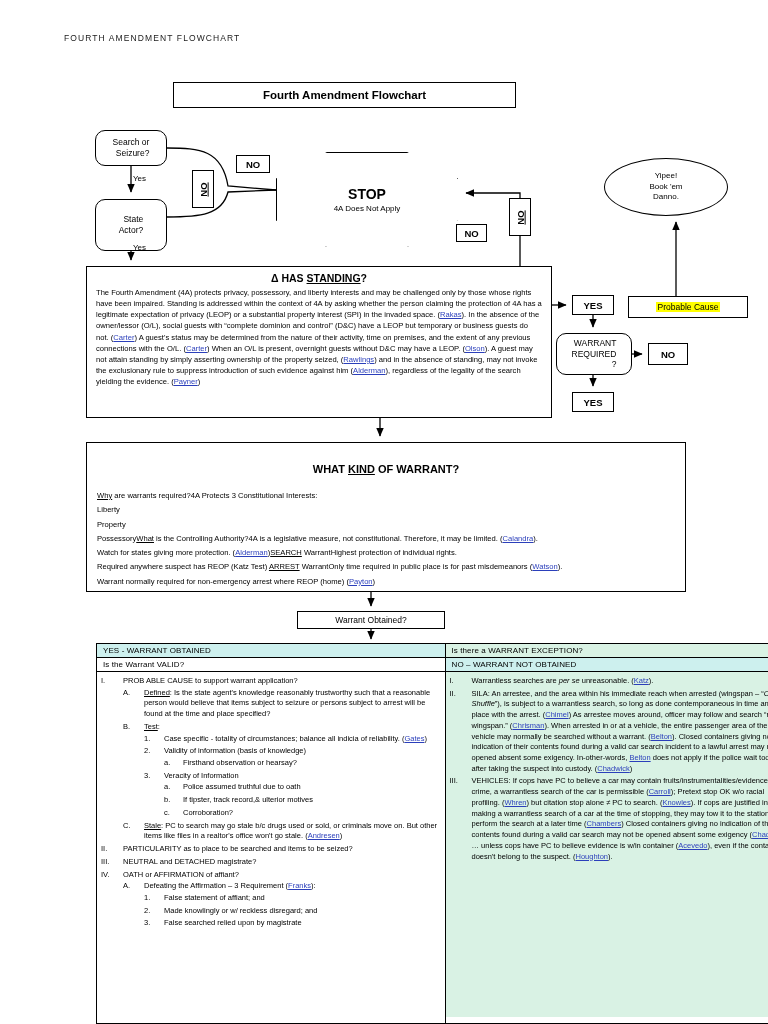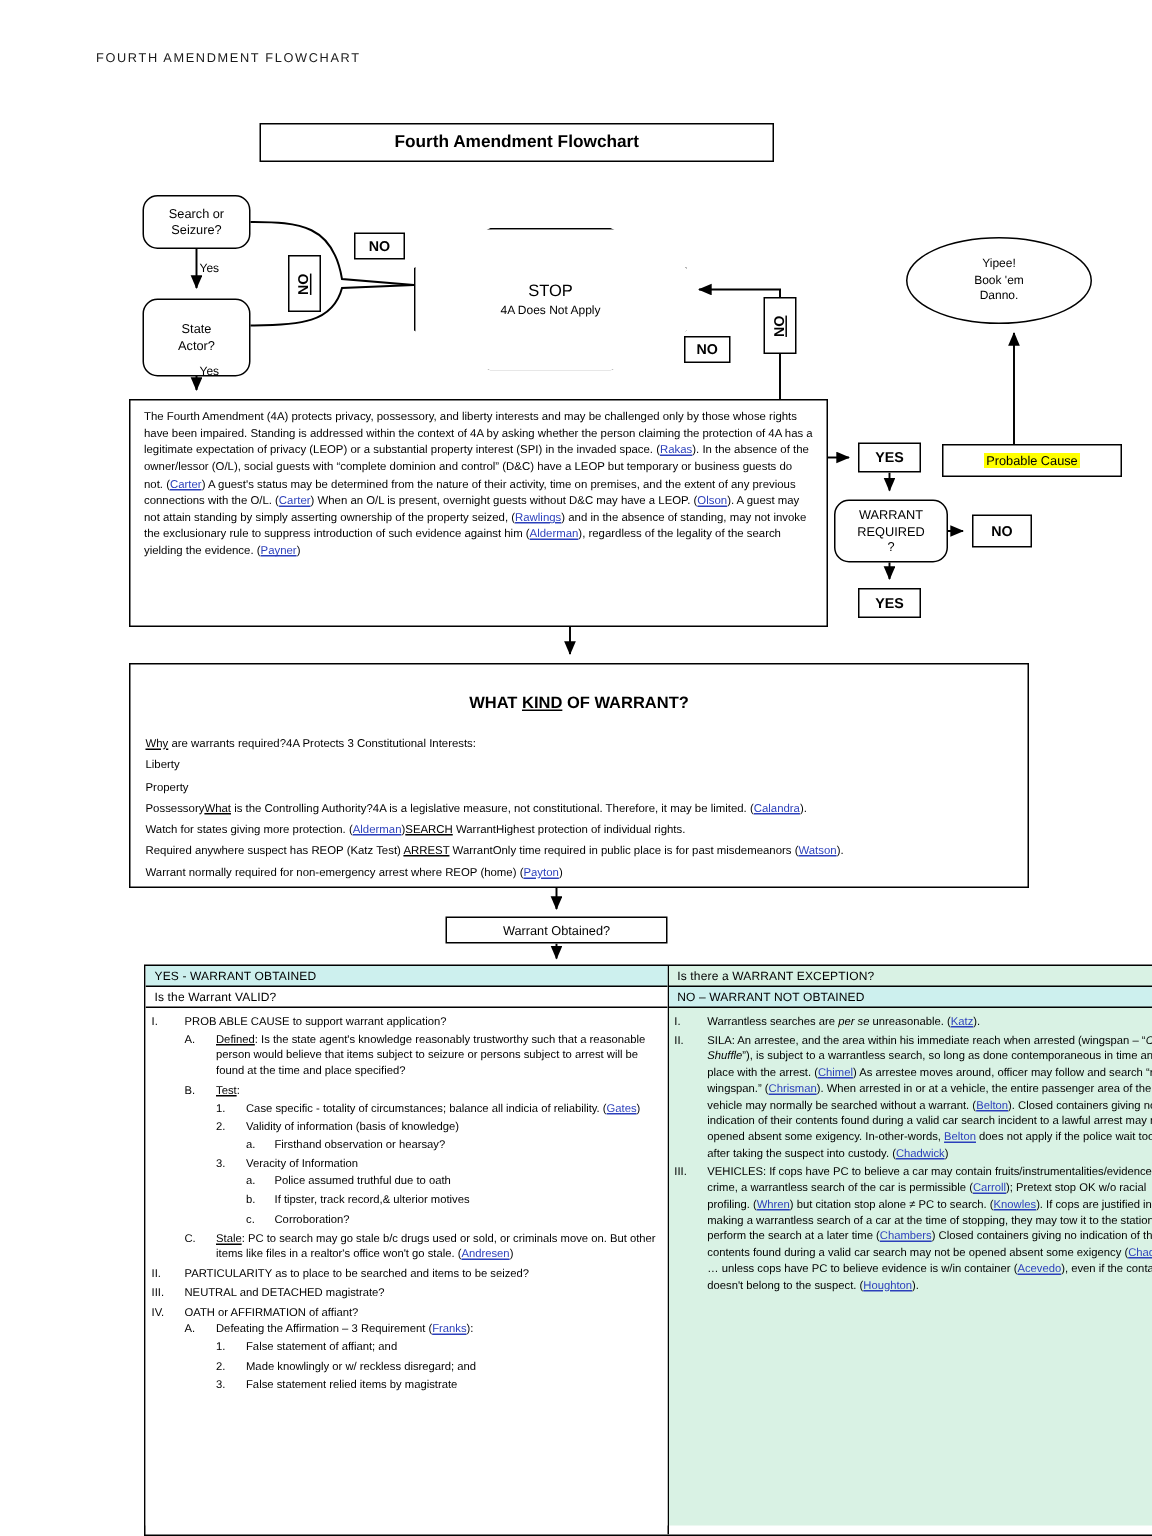--- a/index.html
+++ b/index.html
@@ -32,21 +32,21 @@
     border: 1.5px solid #000;
     display: flex; align-items: center; justify-content: center;
     font-size: 11.5px; font-weight: bold;
   }
 
   
   .rbox {
     border: 1.3px solid #000;
     border-radius: 10px;
     display: flex; align-items: center; justify-content: center;
-    text-align: center;
+    text-align: right;
     font-size: 8.5px;
     line-height: 1.25;
     background: #fff;
   }
   #search-seizure-box { left: 95px; top: 130px; width: 72px; height: 36px; }
   #state-actor-box    { left: 95px; top: 199px; width: 72px; height: 52px; }
   #warrant-required-box { left: 556px; top: 333px; width: 76px; height: 42px; }
 
   
   .sbox {
@@ -85,21 +85,21 @@
     display: flex; flex-direction: column;
     align-items: center; justify-content: center;
     text-align: center;
   }
   #stop-octagon .oct-inner {
     width: 182px; height: 95px;
     position: absolute; left: 0; top: 0;
     background: #fff;
     clip-path: polygon(28% 0%, 72% 0%, 100% 28%, 100% 72%, 72% 100%, 28% 100%, 0% 72%, 0% 28%);
   }
-  #stop-title { font-size: 11px; font-weight: normal; position: relative; z-index: 2; }
+  #stop-title { font-size: 14px; font-weight: bold; position: relative; z-index: 2; }
   #stop-sub   { font-size: 8px; position: relative; z-index: 2; margin-top: 2px; }
 
   
   #yipee-ellipse {
     left: 604px; top: 158px; width: 124px; height: 58px;
     border: 1.3px solid #000;
     border-radius: 50%;
     background: #fff;
     display: flex; align-items: center; justify-content: center;
     text-align: center;
@@ -282,20 +282,23 @@
 
 <div class="abs sbox" id="yes-box-2">YES</div>
 
 <div class="abs sbox" id="no-box-pc">NO</div>
 
 <div class="abs" id="probable-cause-box">
   <span>Probable Cause</span>
 </div>
 
 <div class="abs panel" id="standing-panel">
+  <div id="standing-title">
+    <span>Δ HAS </span><u>STANDING</u><span>?</span>
+  </div>
   <div id="standing-body">The Fourth Amendment (4A) protects privacy, possessory, and liberty interests and may be challenged only by those whose rights have been impaired.  Standing is addressed within the context of 4A by asking whether the person claiming the protection of 4A has a legitimate expectation of privacy (LEOP) or a substantial property interest (SPI) in the invaded space. (<a class="cite">Rakas</a>).  In the absence of the owner/lessor (O/L), social guests with “complete dominion and control” (D&amp;C) have a LEOP but temporary or business guests do not.  (<a class="cite">Carter</a>)  A guest's status may be determined from the nature of their activity, time on premises, and the extent of any previous connections with the O/L.  (<a class="cite">Carter</a>)  When an O/L is present, overnight guests without D&amp;C may have a LEOP.  (<a class="cite">Olson</a>).  A guest may not attain standing by simply asserting ownership of the property seized, (<a class="cite">Rawlings</a>)  and in the absence of standing, may not invoke the exclusionary rule to suppress introduction of such evidence against him (<a class="cite">Alderman</a>),  regardless of the legality of the search yielding the evidence. (<a class="cite">Payner</a>)</div>
 </div>
 
 <div class="abs panel" id="warrant-panel">
   <div id="warrant-title">
     <span>WHAT </span><u>KIND</u><span> OF WARRANT?</span>
   </div>
   <div id="warrant-body">
       <p><u class="ul">Why</u> are warrants required?4A Protects 3 Constitutional Interests:</p>
       <p>Liberty</p>
@@ -386,21 +389,21 @@
                   <li>
                     <span class="mark">1.</span>
                     <span class="txt">False statement of affiant; and</span>
                   </li>
                   <li>
                     <span class="mark">2.</span>
                     <span class="txt">Made knowlingly or w/ reckless disregard; and</span>
                   </li>
                   <li>
                     <span class="mark">3.</span>
-                    <span class="txt">False statement relied items by magistrate</span>
+                    <span class="txt">False searched relied upon by magistrate</span>
                   </li>
                 </ol>
               </li>
             </ol>
           </li>
         </ol>
       </div>
   </div>
   <div class="col right">
     <div class="col-hdr sub">Is there a WARRANT EXCEPTION?</div>

